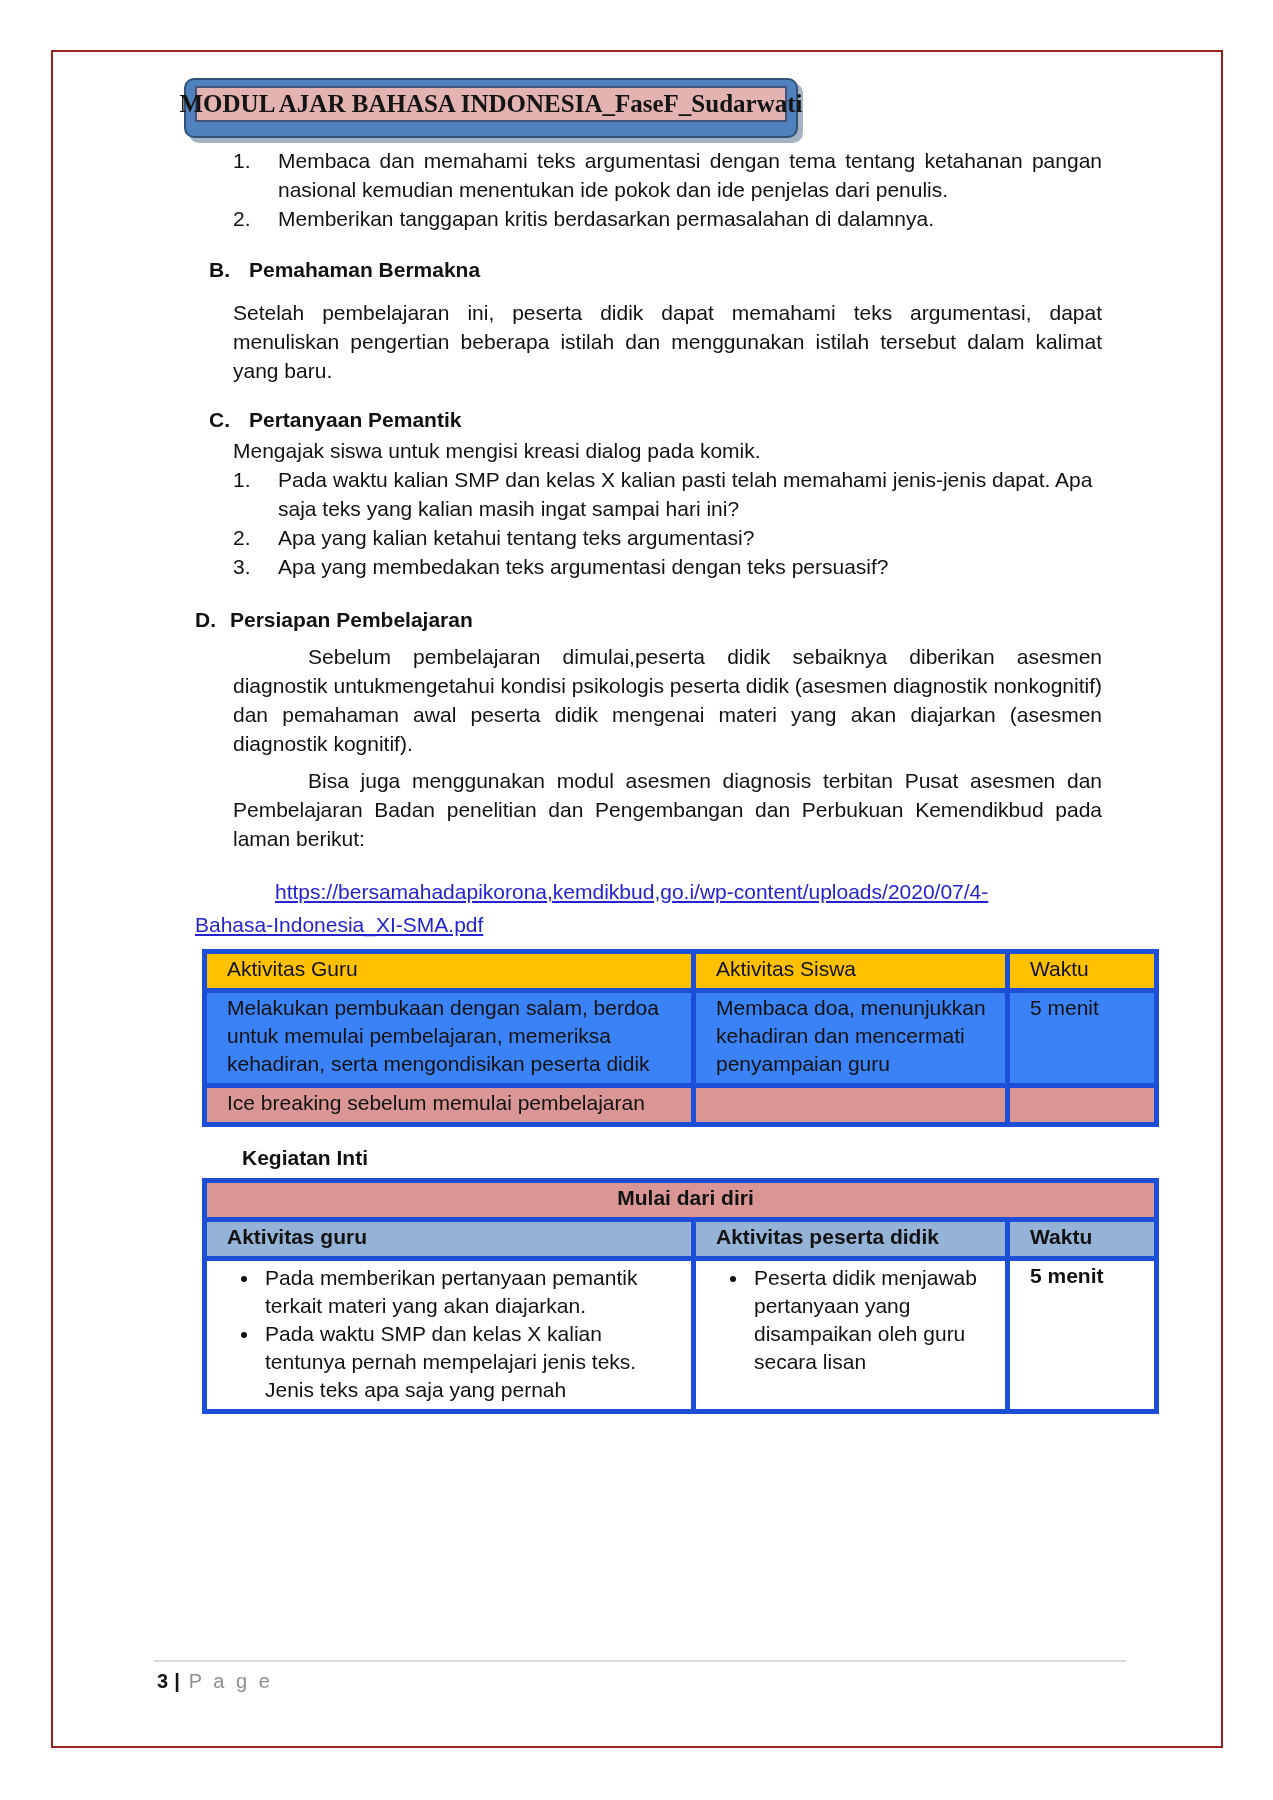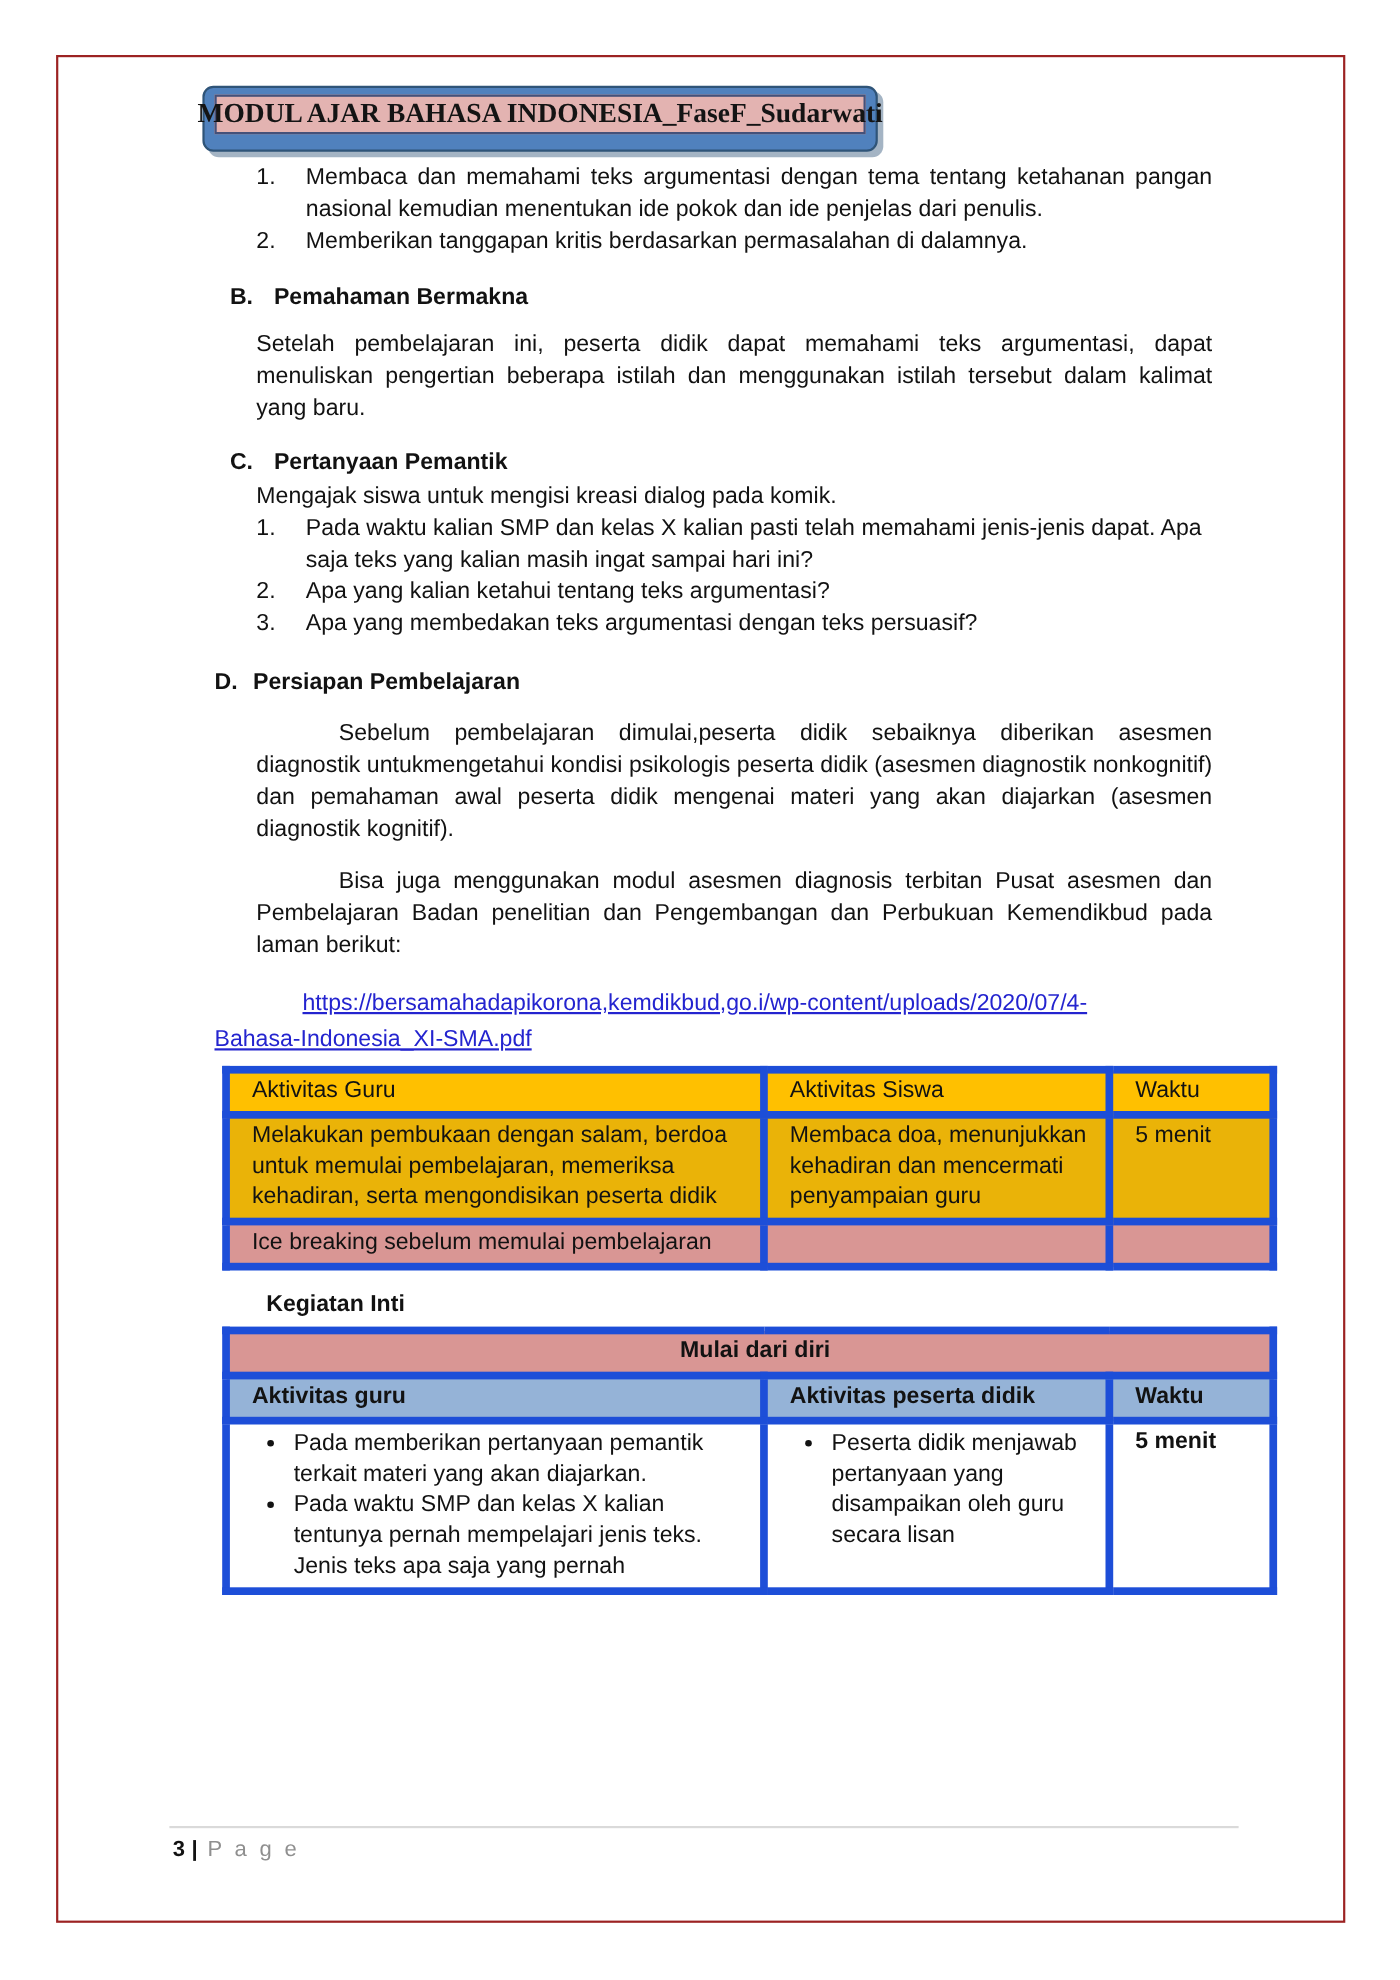--- a/index.html
+++ b/index.html
@@ -41,32 +41,32 @@
   .head-bc .lbl { flex:0 0 40px; }
   .head-d .lbl { flex:0 0 35px; }
   .head-e { font-weight:bold; }
 
   .para { margin-left:38px; width:869px; }
   .indent75 { text-indent:75px; }
   .link-para { margin-top:22px; width:869px; line-height:33px; text-indent:80px; }
   .link { color:#2424CF; text-decoration:underline; cursor:pointer; }
 
   .mt2{margin-top:2px;} .mt6{margin-top:6px;} .mt8{margin-top:8px;}
-  .mt14{margin-top:14px;} .mt16{margin-top:16px;} .mt18{margin-top:18px;}
+  .mt14{margin-top:14px;} .mt16{margin-top:16px;} .mt18{margin-top:8px;}
   .mt20{margin-top:20px;} .mt22{margin-top:22px;} .mt24{margin-top:24px;}
   .mt36{margin-top:36px;} .mt56{margin-top:56px;}
 
   .tbl-title { font-weight:bold; margin-left:47px; }
   table.doc-table {
     border-collapse:collapse; table-layout:fixed; width:952px; margin-left:7px;
     font-size:21px; line-height:28px;
   }
-  .doc-table td { border:7px solid #1d4ed8; padding:1px 10px 5px 20px; vertical-align:top; text-align:left;margin-left:44px; }
+  .doc-table td { border:5px solid #1d4ed8; padding:1px 10px 5px 20px; vertical-align:top; text-align:left;margin-left:44px; }
   .t1-head td { background:#FFC000; }
-  .t1-r1 td { background:#eab308; }
+  .t1-r1 td { background:#3b82f6; }
   .t1-r2 td { background:#D99694; }
   .band td  { background:#D99694; font-weight:bold; text-align:center; }
   .t2-head td { background:#95B3D7; font-weight:bold; }
   .bold { font-weight:bold; }
   .cell-list { list-style:disc; margin:2px 0 0 0; padding-left:33px; }
   .cell-list li { padding-left:5px; }
 
   .footer-line { position:absolute; left:101px; top:1608px; width:972px; height:2px; background:#DADADA; }
   .footer { position:absolute; left:104px; top:1618px; font-size:20px; display:flex; align-items:baseline; }
   .footer .pnum { font-weight:bold; }

